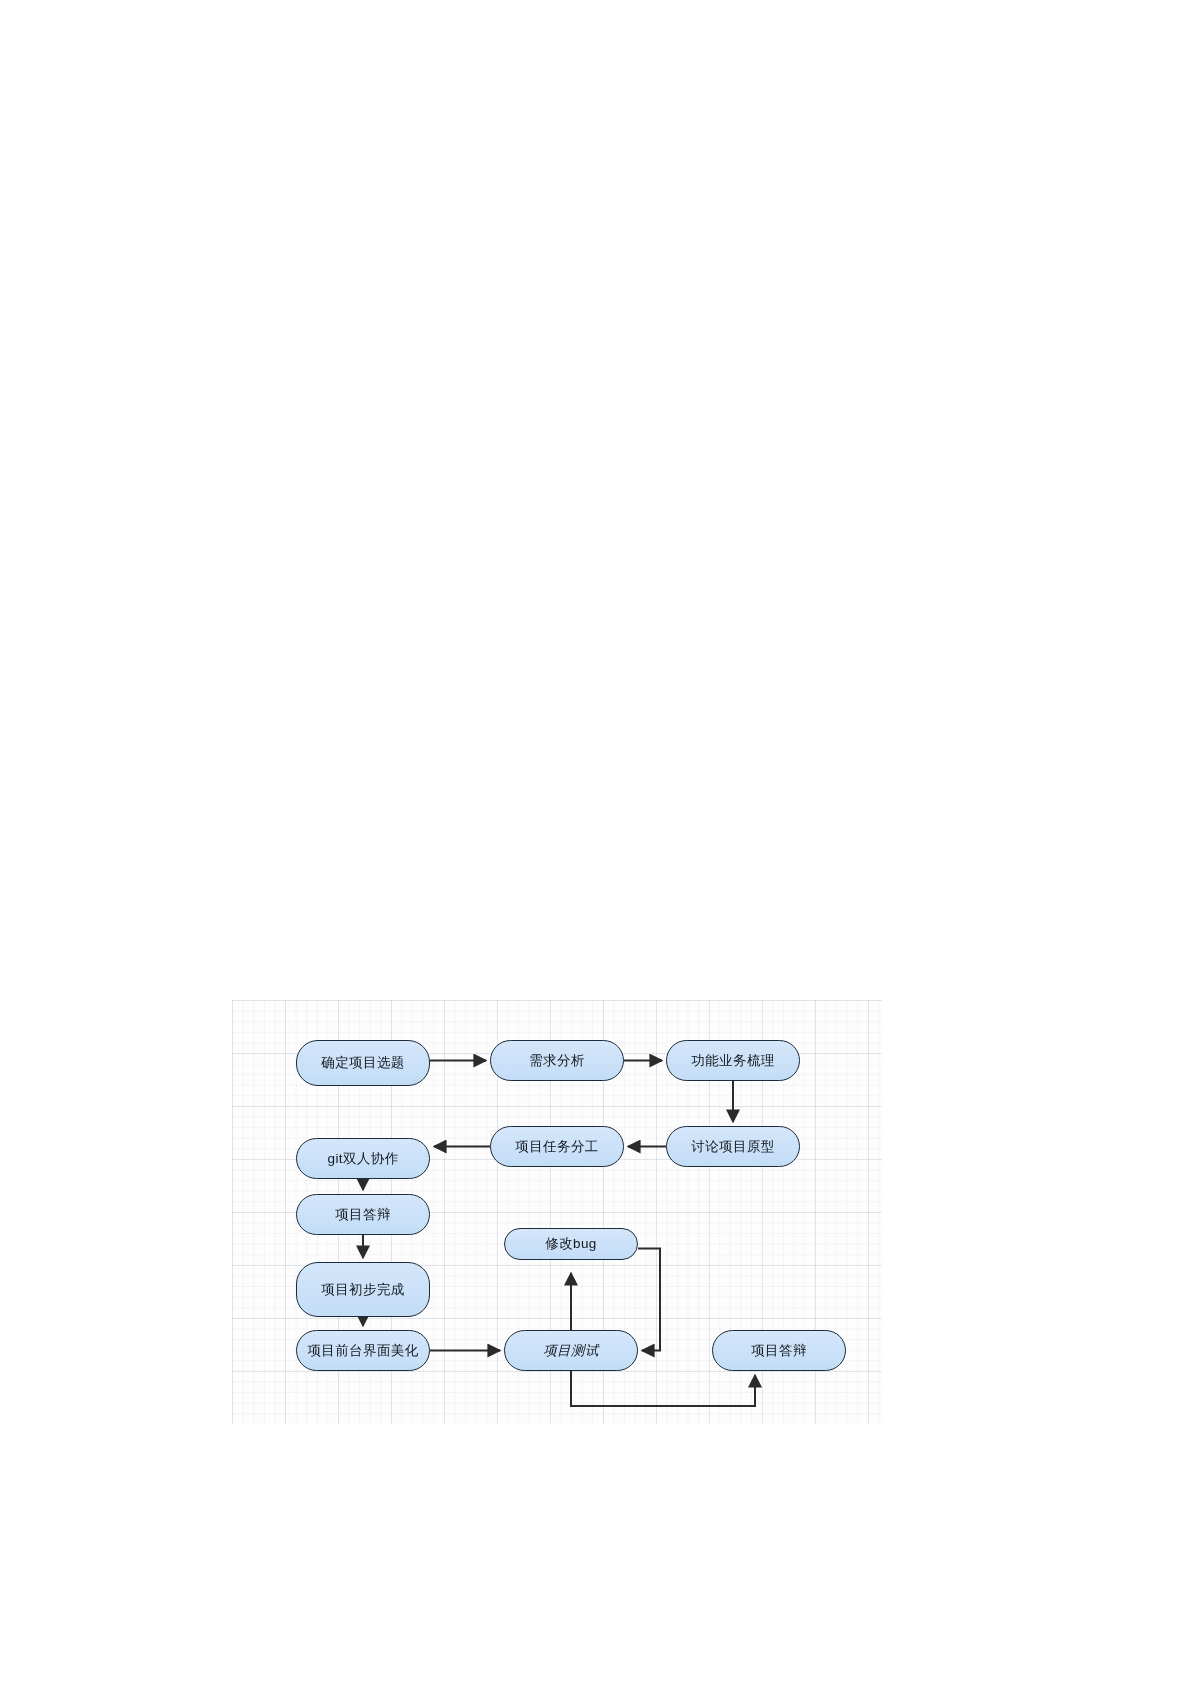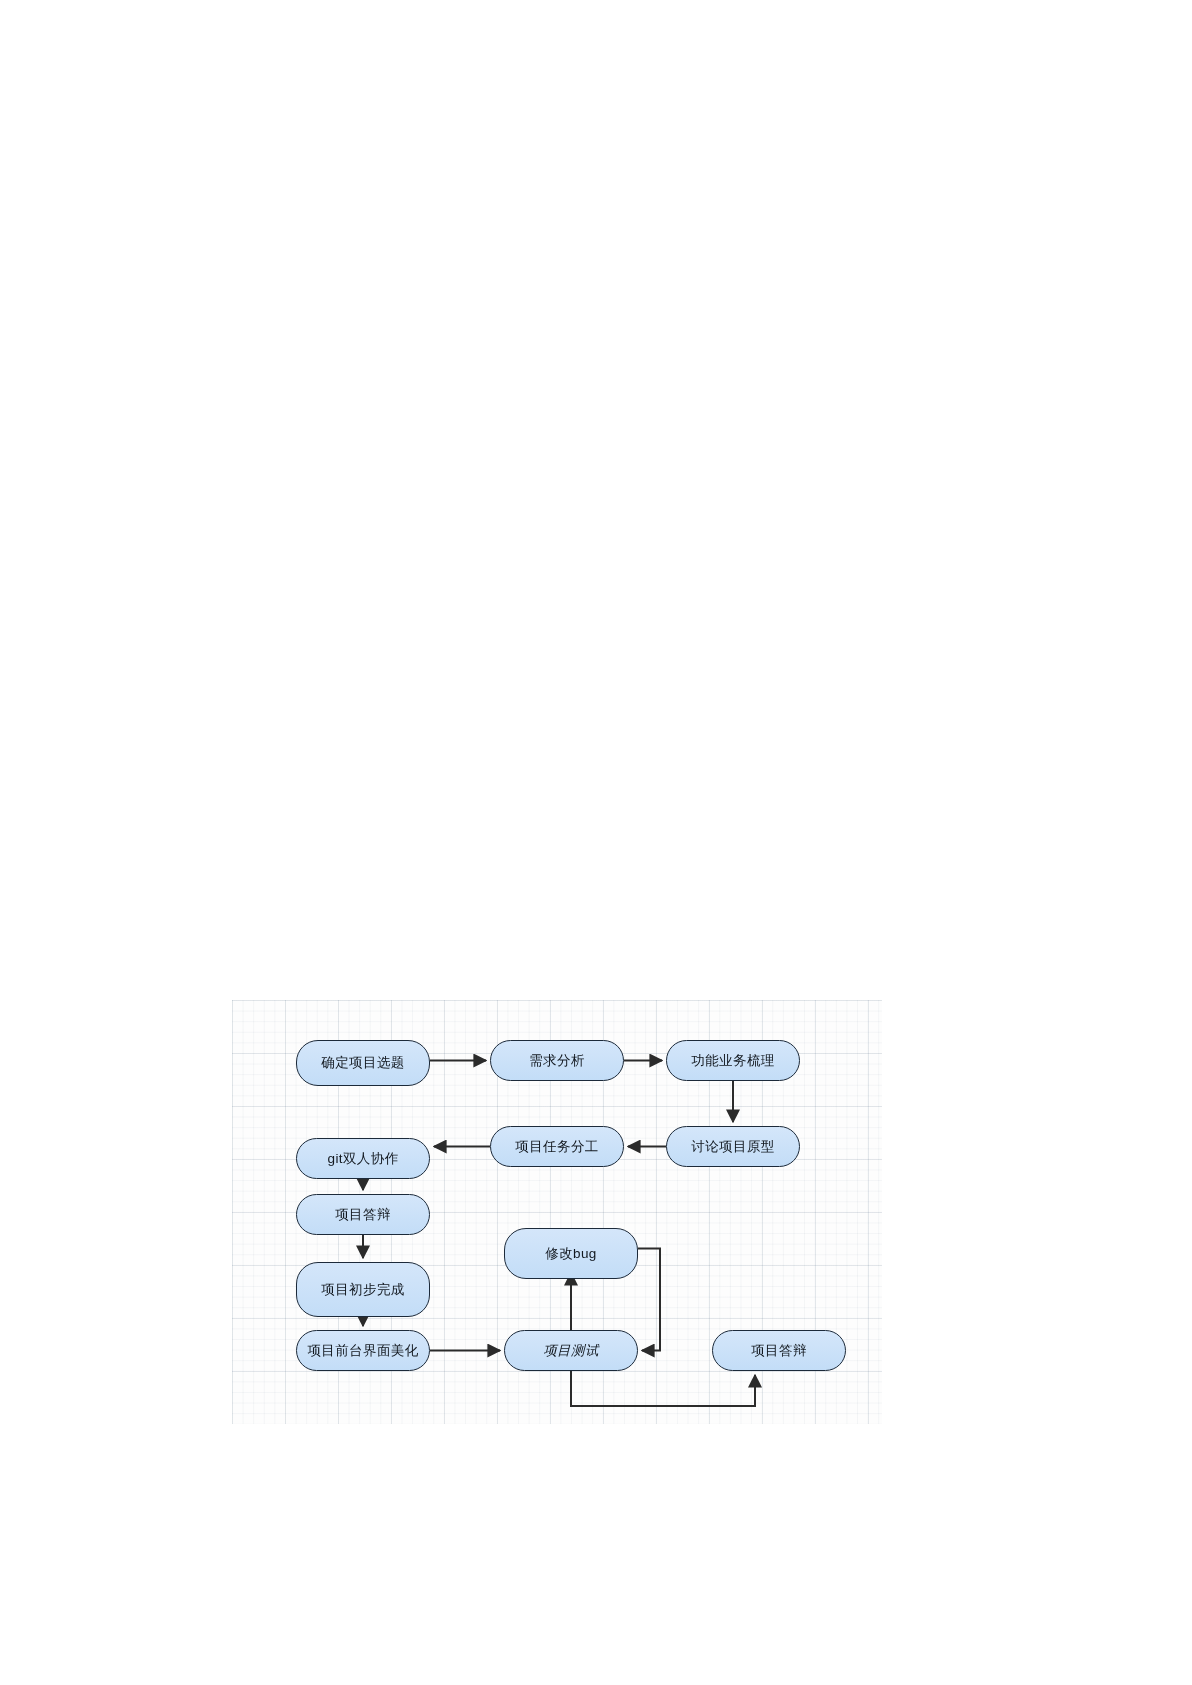--- a/index.html
+++ b/index.html
@@ -147,21 +147,21 @@
     </div>
 
     <div class="node" style="left:64px; top:262px; width:134px; height:55px;">
       <span class="node-label">项目初步完成</span>
     </div>
 
     <div class="node" style="left:64px; top:330px; width:134px; height:41px;">
       <span class="node-label">项目前台界面美化</span>
     </div>
 
-    <div class="node" style="left:272px; top:228px; width:134px; height:51px;">
+    <div class="node" style="left:272px; top:228px; width:134px; height:32px;">
       <span class="node-label">修改bug</span>
     </div>
 
     <div class="node" style="left:272px; top:330px; width:134px; height:41px;font-style:italic;">
       <span class="node-label">项目测试</span>
     </div>
 
     <div class="node" style="left:480px; top:330px; width:134px; height:41px;">
       <span class="node-label">项目答辩</span>
     </div>

